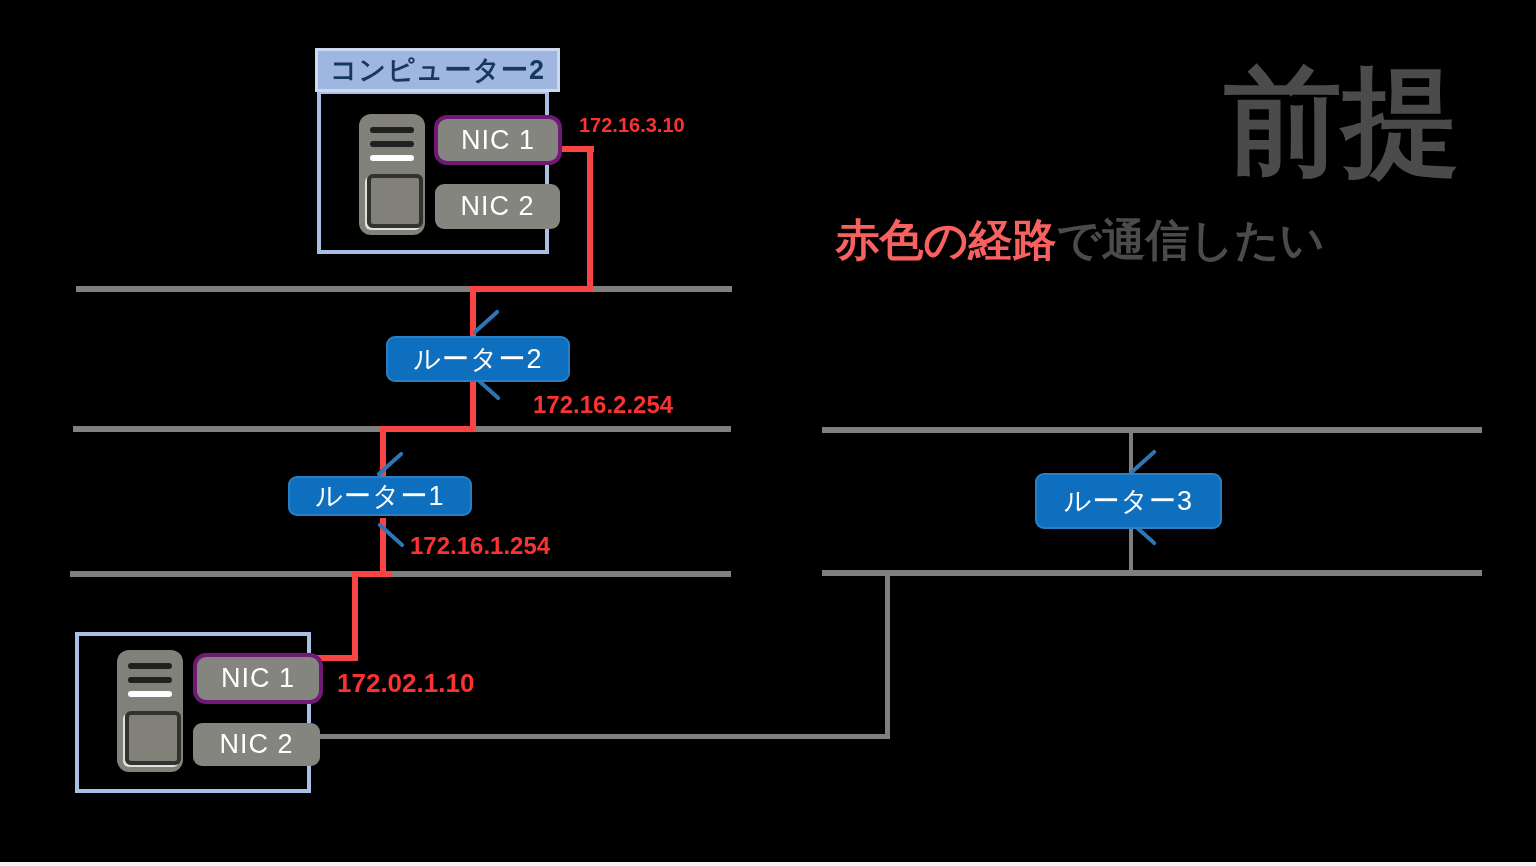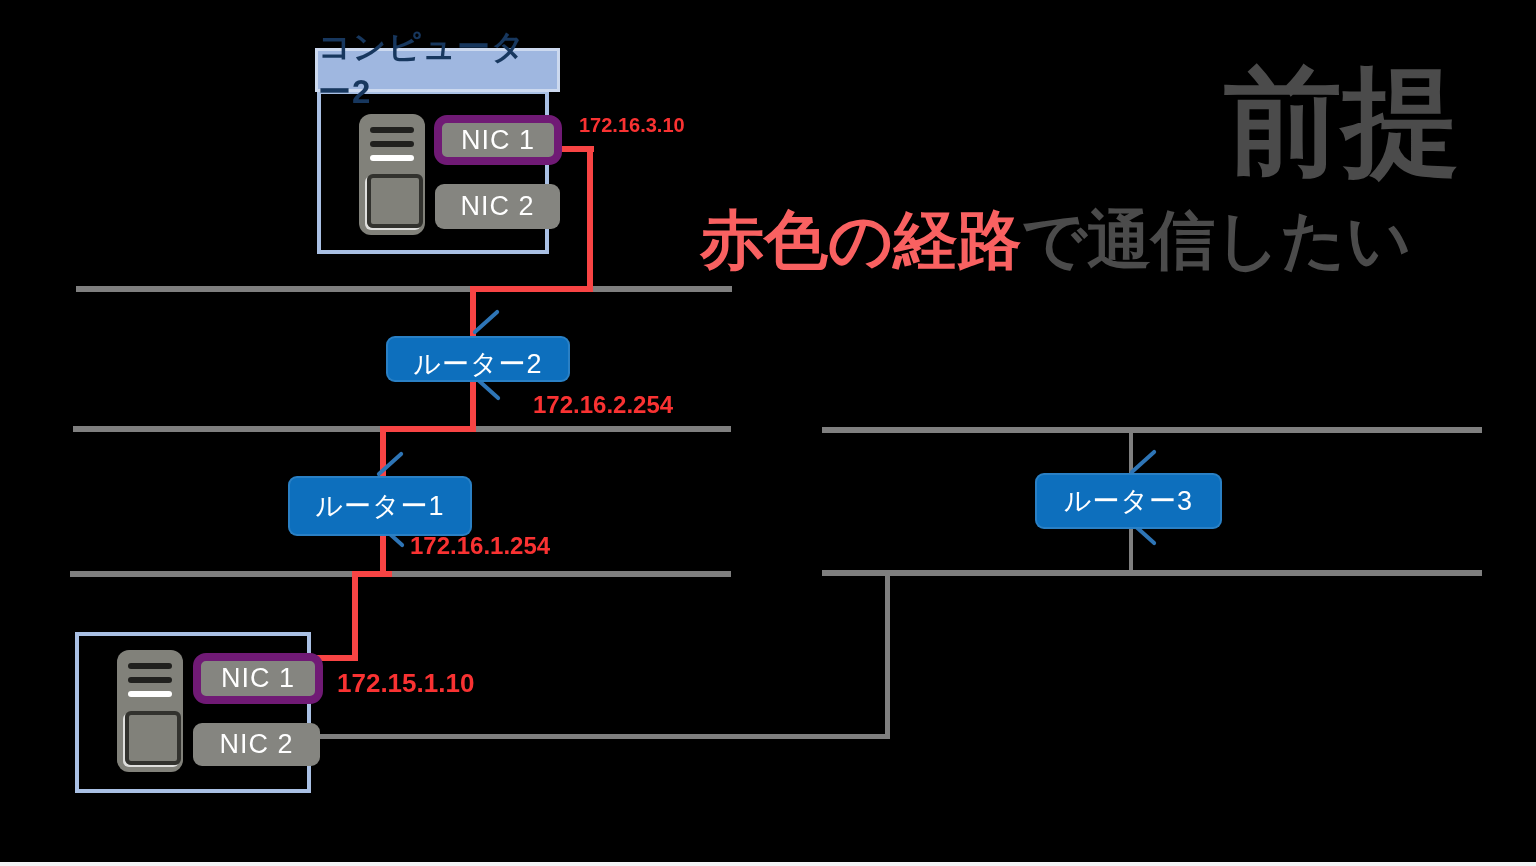--- a/index.html
+++ b/index.html
@@ -20,40 +20,40 @@
   .router{
     background:#0d6fbd;border-radius:9px;color:#fff;
     display:flex;align-items:center;justify-content:center;
     font-size:27px;font-weight:500;letter-spacing:1px;
     box-shadow:inset 0 0 0 2px rgba(255,255,255,0.12);
   }
   
   .comp-header{
     background:#9fb7e0;border:3px solid #ccd9ef;
     display:flex;align-items:center;justify-content:center;
-    color:#17375e;font-weight:bold;font-size:33px;letter-spacing:1px;
+    color:#17375e;font-weight:bold;font-size:27px;letter-spacing:1px;
   }
   .comp-body{border:4px solid #a9c0e4;background:transparent;}
   
   .server{background:#81817a;border-radius:12px;}
   .server .vent{position:absolute;left:11px;width:44px;height:6px;background:#20201e;border-radius:3px;}
   .server .slot{position:absolute;left:11px;width:44px;height:6px;background:#ffffff;border-radius:3px;}
   .server .drive{position:absolute;left:8px;width:48px;height:46px;border:4px solid #32322e;border-radius:6px;box-shadow:-2px 2px 0 rgba(255,255,255,0.75);}
   
   .nic{
     background:#858580;border-radius:9px;color:#fff;
     display:flex;align-items:center;justify-content:center;
     font-size:27px;letter-spacing:1px;
   }
-  .nic.hot{border:8px solid #701a75;border-radius:13px;}
+  .nic.hot{border:4px solid #701a75;border-radius:13px;}
   
   .ip{color:#f93232;font-weight:bold;font-size:24px;white-space:nowrap;}
   
   .head-title{color:#4b4b4b;font-weight:bold;font-size:118px;line-height:150px;text-align:right;}
-  .head-sub{font-weight:bold;font-size:64px;line-height:66px;text-align:left;color:#4b4b4b;white-space:nowrap;}
+  .head-sub{font-weight:bold;font-size:44px;line-height:66px;text-align:center;color:#4b4b4b;white-space:nowrap;}
   .head-sub .red{color:#f96161;}
   .edge-strip{background:#f2f2f4;}
 </style>
 </head>
 <body>
 
 <div id="canvas">
 
   <div class="abs gline" style="left:76px;top:286px;width:656px;height:6px;"></div>
   <div class="abs gline" style="left:73px;top:426px;width:658px;height:6px;"></div>
@@ -77,24 +77,24 @@
   <div class="abs rline" style="left:352px;top:577px;width:6px;height:84px;"></div>
   <div class="abs rline" style="left:316px;top:655px;width:42px;height:6px;"></div>
 
   <div class="abs tick up" style="left:469px;top:320px;"></div>
   <div class="abs tick down" style="left:470px;top:386px;"></div>
   <div class="abs tick up" style="left:373px;top:462px;"></div>
   <div class="abs tick down" style="left:374px;top:533px;"></div>
   <div class="abs tick up" style="left:1126px;top:460px;"></div>
   <div class="abs tick down" style="left:1126px;top:531px;"></div>
 
-  <div class="abs router" style="left:386px;top:336px;width:184px;height:46px;align-items:flex-end;">
+  <div class="abs router" style="left:386px;top:336px;width:184px;height:46px;">
     <span>ルーター2</span>
   </div>
-  <div class="abs router" style="left:288px;top:476px;width:184px;height:60px;">
+  <div class="abs router" style="left:288px;top:476px;width:184px;height:40px;">
     <span>ルーター1</span>
   </div>
   <div class="abs router" style="left:1035px;top:473px;width:187px;height:56px;">
     <span>ルーター3</span>
   </div>
 
   <div class="abs ip" style="left:505px;top:391px;margin-left:28px;">172.16.2.254</div>
   <div class="abs ip" style="left:410px;top:532px;">172.16.1.254</div>
 
   <div class="abs comp-body" style="left:317px;top:90px;width:232px;height:164px;"></div>
@@ -121,21 +121,21 @@
     <span class="vent" style="top:27px;"></span>
     <span class="slot" style="top:41px;"></span>
     <span class="drive" style="top:61px;"></span>
   </div>
   <div class="abs nic hot" style="left:193px;top:653px;width:130px;height:51px;">
     <span>NIC 1</span>
   </div>
   <div class="abs nic" style="left:193px;top:723px;width:127px;height:43px;">
     <span>NIC 2</span>
   </div>
-  <div class="abs ip" style="left:337px;top:668px;font-size:26px;">172.15.1.10</div>
+  <div class="abs ip" style="left:337px;top:668px;font-size:26px;">172.02.1.10</div>
 
   <div class="abs head-title" style="left:820px;top:46px;width:640px;">前提</div>
   <div class="abs head-sub" style="left:700px;top:207px;width:760px;">
     <span class="red">赤色の経路</span><span>で通信したい</span>
   </div>
 
   <div class="abs edge-strip" style="left:0;top:862px;width:1536px;height:4px;"></div>
 
 </div>
 

